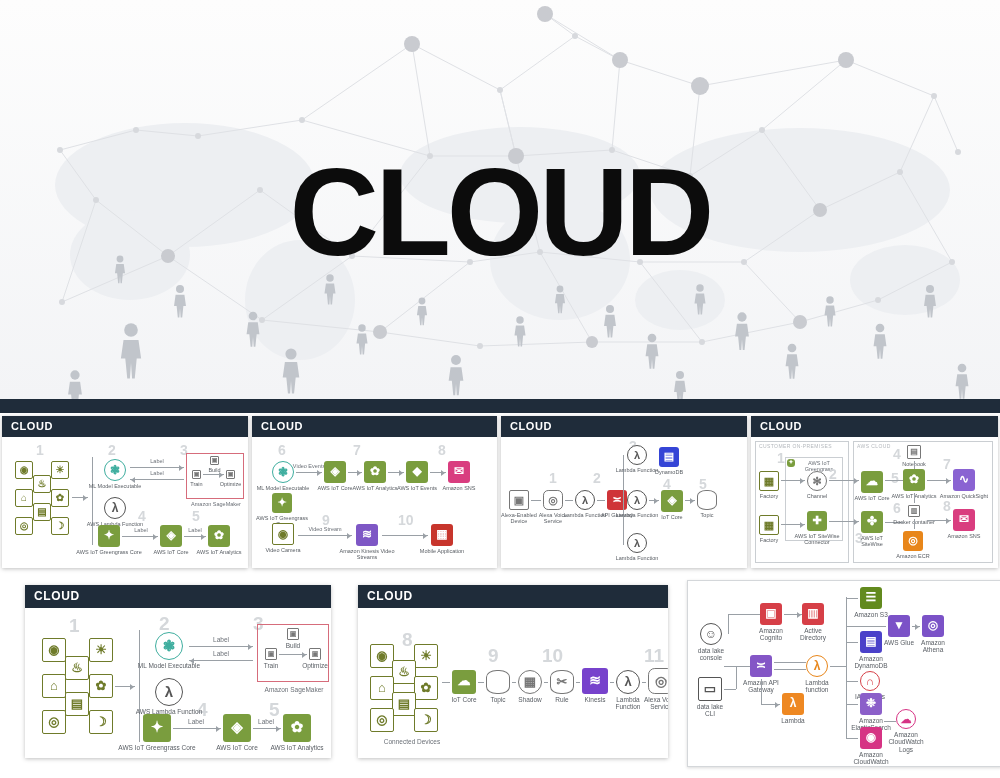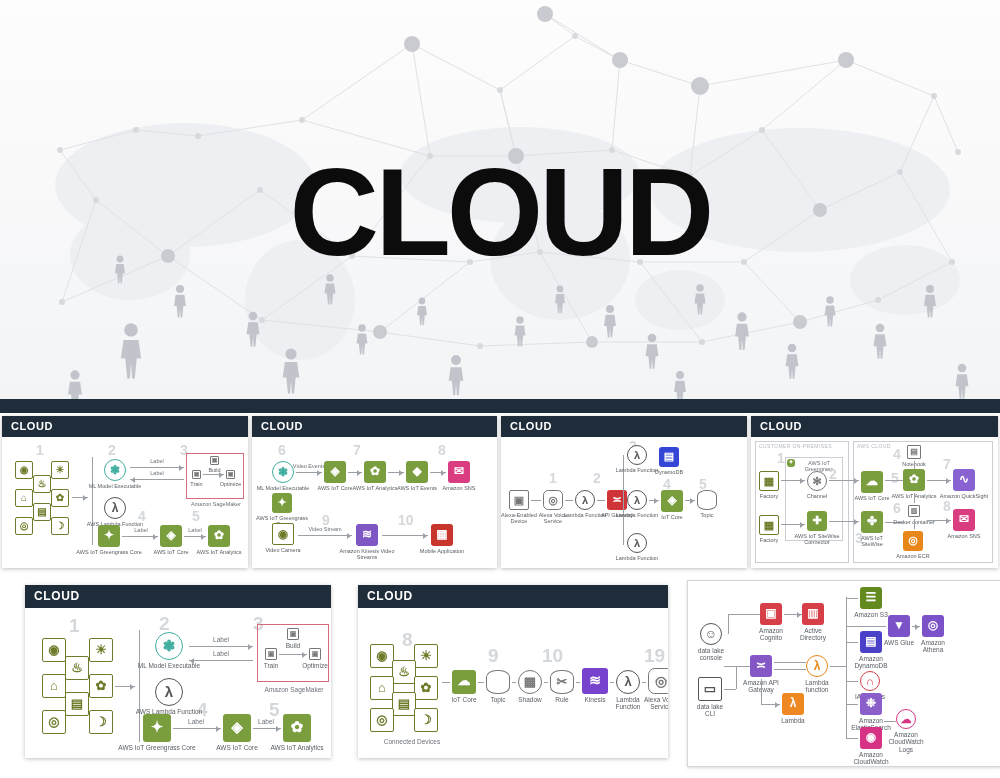--- a/index.html
+++ b/index.html
@@ -405,21 +405,21 @@
       <div class="lbl" style="width: 64px; left: 240px; top: 136px;">AWS IoT Analytics</div>
       <div class="ic ic-sq" style="height: 28px; width: 28px; line-height: 26px; font-size: 15px; background: rgb(122, 157, 62); left: 258px; top: 106px;">✿</div>
     </div>
   </div>
 <div class="slide" style="left: 358px; top: 585px; width: 310px; height: 173px; --lf: 6.5px; --nf: 19px;">
     <div class="slide-head" style="line-height: 23px; height: 23px; font-size: 12px;">CLOUD</div>
     <div class="slide-body" style="top: 23px;">
       <div class="num" style="left: 44px; top: 22px;">8</div>
       <div class="num" style="left: 130px; top: 38px;">9</div>
       <div class="num" style="left: 184px; top: 38px;">10</div>
-      <div class="num" style="left: 286px; top: 38px;">19</div>
+      <div class="num" style="left: 286px; top: 38px;">11</div>
       <div class="ic ic-chip" style="height: 24px; width: 24px; line-height: 22px; font-size: 13px; border-color: rgb(111, 123, 42); color: rgb(111, 123, 42); left: 12px; top: 36px;">◉</div>
       <div class="ic ic-chip" style="height: 24px; width: 24px; line-height: 22px; font-size: 13px; border-color: rgb(111, 123, 42); color: rgb(111, 123, 42); left: 56px; top: 36px;">☀</div>
       <div class="ic ic-chip" style="height: 24px; width: 24px; line-height: 22px; font-size: 13px; border-color: rgb(111, 123, 42); color: rgb(111, 123, 42); left: 34px; top: 52px;">♨</div>
       <div class="ic ic-chip" style="height: 24px; width: 24px; line-height: 22px; font-size: 13px; border-color: rgb(111, 123, 42); color: rgb(111, 123, 42); left: 12px; top: 68px;">⌂</div>
       <div class="ic ic-chip" style="height: 24px; width: 24px; line-height: 22px; font-size: 13px; border-color: rgb(111, 123, 42); color: rgb(111, 123, 42); left: 56px; top: 68px;">✿</div>
       <div class="ic ic-chip" style="height: 24px; width: 24px; line-height: 22px; font-size: 13px; border-color: rgb(111, 123, 42); color: rgb(111, 123, 42); left: 34px; top: 84px;">▤</div>
       <div class="ic ic-chip" style="height: 24px; width: 24px; line-height: 22px; font-size: 13px; border-color: rgb(111, 123, 42); color: rgb(111, 123, 42); left: 12px; top: 100px;">◎</div>
       <div class="ic ic-chip" style="height: 24px; width: 24px; line-height: 22px; font-size: 13px; border-color: rgb(111, 123, 42); color: rgb(111, 123, 42); left: 56px; top: 100px;">☽</div>
       <div class="tx" style="width: 64px; left: 22px; top: 130px;">Connected Devices</div>
       <div class="ln" style="width: 8px; left: 84px; top: 74px;"></div>

